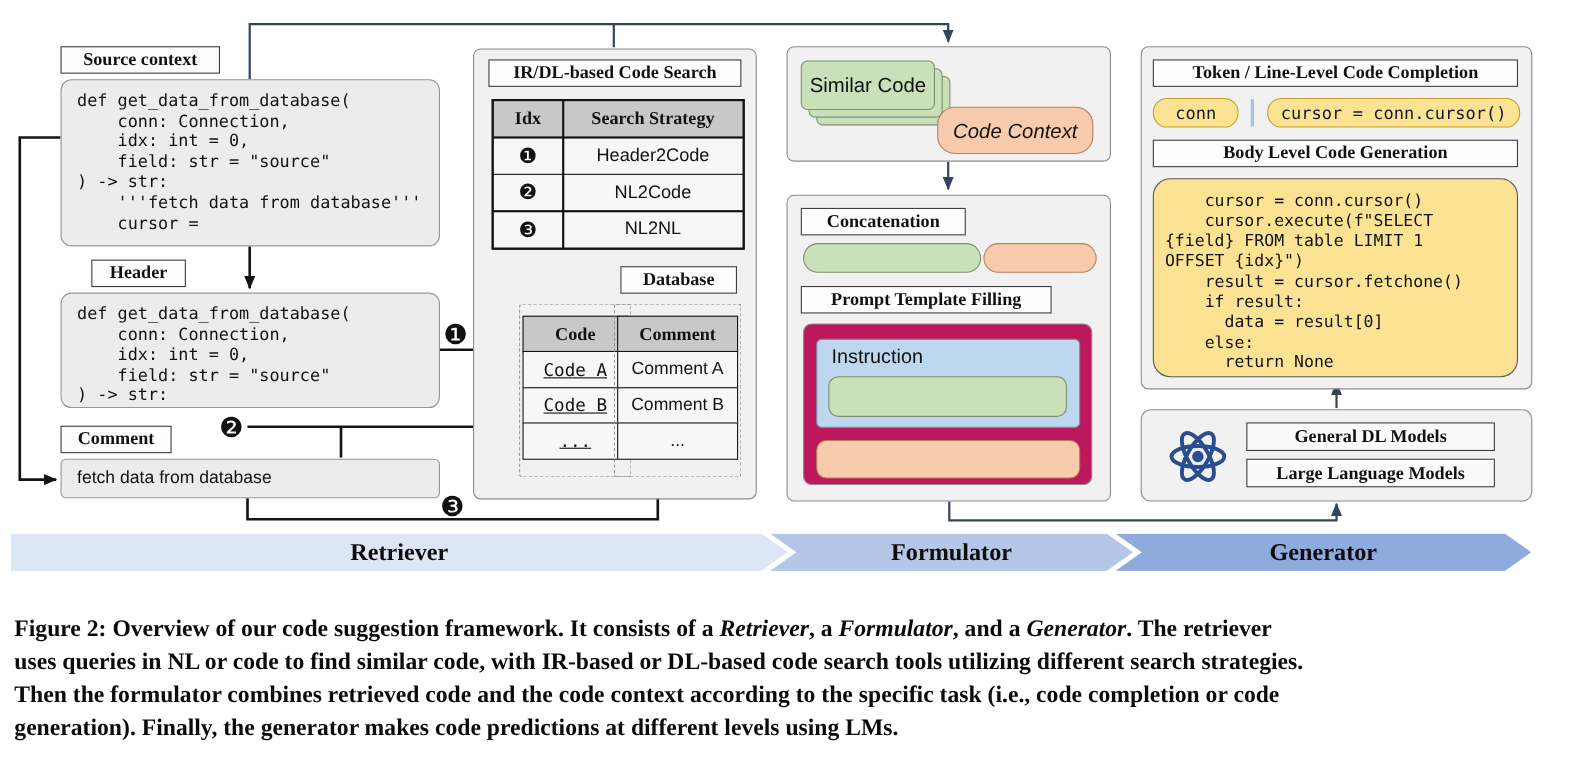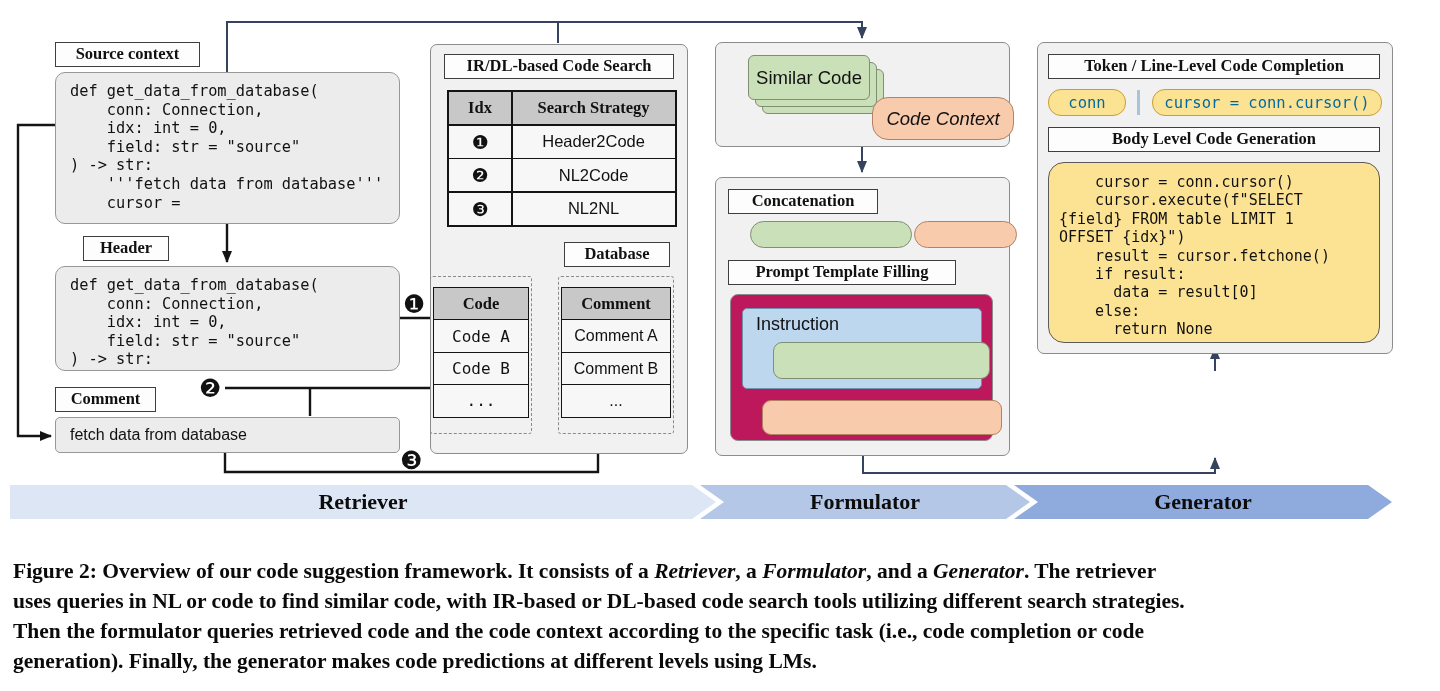--- a/index.html
+++ b/index.html
@@ -26,32 +26,32 @@
   .stbl>div{height:32px;background:#f7f7f7;display:flex;align-items:center;justify-content:center;font-size:16.5px;color:#111;}
   .stbl .hd{background:#c8c8c8;font:bold 16.5px "Liberation Serif",serif;}
   .stbl .glyph{font:19px "DejaVu Sans",sans-serif;}
 
   
   .dashcol{position:absolute;box-sizing:border-box;border:1.7px dashed #8a8a8a;border-radius:3px;}
   .dstack{position:absolute;left:2px;right:2px;top:10px;}
   .dstack>div{height:32px;border:1.7px solid #141414;margin-top:-1.7px;background:#f7f7f7;
               display:flex;align-items:center;justify-content:center;font-size:16px;color:#111;}
   .dstack>div:first-child{margin-top:0;background:#c8c8c8;font:bold 16.5px "Liberation Serif",serif;}
-  .dstack .mono{font-family:"DejaVu Sans Mono",monospace;}
+  .dstack .mono{font-family:"DejaVu Sans Mono",monospace;text-decoration:underline;}
 
   
   .greenbox{background:#c9e0b8;border:1.6px solid #7e8f74;}
   .orangebox{background:#f8cbad;border:1.6px solid #b28264;}
   .shape{position:absolute;box-sizing:border-box;display:flex;align-items:center;justify-content:center;
-         font-size:18.5px;color:#111;margin-left:20px;}
+         font-size:18.5px;color:#111;}
 
   
   .ypill{position:absolute;box-sizing:border-box;background:#fce394;border:1.6px solid #c99f2f;border-radius:13px;
          display:flex;align-items:center;justify-content:center;
-         font:15.5px "DejaVu Sans Mono",monospace;color:#0369a1;}
+         font:15.5px "DejaVu Sans Mono",monospace;color:#0f172a;}
   .ycode{position:absolute;box-sizing:border-box;background:#fce394;border:1.6px solid #5a5a5a;border-radius:16px;
          font:15px/18.4px "DejaVu Sans Mono",monospace;color:#111;white-space:pre;padding:10px 0 0 10px;}
 
   .modelbox{position:absolute;box-sizing:border-box;background:#fafafa;border:1.6px solid #3e3e3e;
             display:flex;align-items:center;justify-content:center;
             font:bold 16.5px "Liberation Serif",serif;color:#111;}
 
   .badge{position:absolute;font:25px/1 "DejaVu Sans",sans-serif;color:#111;}
 
   
@@ -130,21 +130,21 @@
     <div class="glyph">❶</div>
     <div>Header2Code</div>
     <div class="glyph">❷</div>
     <div>NL2Code</div>
     <div class="glyph">❸</div>
     <div>NL2NL</div>
   </div>
 
   <div class="labelbox" style="left:564px;top:242px;width:106px;height:25px;">Database</div>
 
-  <div class="dashcol" style="left:430px;top:276px;width:102px;height:158px;">
+  <div class="dashcol" style="left:472px;top:276px;width:102px;height:158px;">
     <div class="dstack">
       <div>Code</div>
       <div class="mono">Code A</div>
       <div class="mono">Code B</div>
       <div class="mono">...</div>
     </div>
   </div>
   <div class="dashcol" style="left:558px;top:276px;width:116px;height:158px;">
     <div class="dstack">
       <div>Comment</div>
@@ -183,25 +183,37 @@
   <div class="ycode" style="left:1048px;top:162px;width:332px;height:181px;">    cursor = conn.cursor()
     cursor.execute(f"SELECT
 {field} FROM table LIMIT 1
 OFFSET {idx}")
     result = cursor.fetchone()
     if result:
       data = result[0]
     else:
       return None</div>
 
+  <div class="section" style="left:1037px;top:372px;width:356px;height:84px;border-radius:9px;">
+    <svg class="abs" style="left:23px;top:14px;" width="56" height="56" viewBox="-28 -28 56 56">
+      <g stroke="#2a4d8f" stroke-width="3.6" fill="none">
+        <ellipse rx="24" ry="9.5"></ellipse>
+        <ellipse rx="24" ry="9.5" transform="rotate(60)"></ellipse>
+        <ellipse rx="24" ry="9.5" transform="rotate(120)"></ellipse>
+      </g>
+      <circle r="5.2" fill="#2a4d8f"></circle>
+    </svg>
+    <div class="modelbox" style="left:95px;top:11px;width:226px;height:26px;">General DL Models</div>
+    <div class="modelbox" style="left:95px;top:44px;width:226px;height:26px;">Large Language Models</div>
+  </div>
 
   <div class="band tip" style="left:10px;width:706px;background:#dce6f5;">Retriever</div>
   <div class="band notch" style="left:700px;width:330px;background:#b4c7e7;">Formulator</div>
   <div class="band notch" style="left:1014px;width:378px;background:#8faadc;">Generator</div>
 
   <div class="caption">
       <div><span>Figure 2: Overview of our code suggestion framework. It consists of a </span><em>Retriever</em><span>, a </span><em>Formulator</em><span>, and a </span><em>Generator</em><span>. The retriever</span></div>
       <div><span>uses queries in NL or code to find similar code, with IR-based or DL-based code search tools utilizing different search strategies.</span></div>
-      <div><span>Then the formulator queries retrieved code and the code context according to the specific task (i.e., code completion or code</span></div>
+      <div><span>Then the formulator combines retrieved code and the code context according to the specific task (i.e., code completion or code</span></div>
       <div><span>generation). Finally, the generator makes code predictions at different levels using LMs.</span></div>
     </div>
 
 </div>
 
 </body></html>

